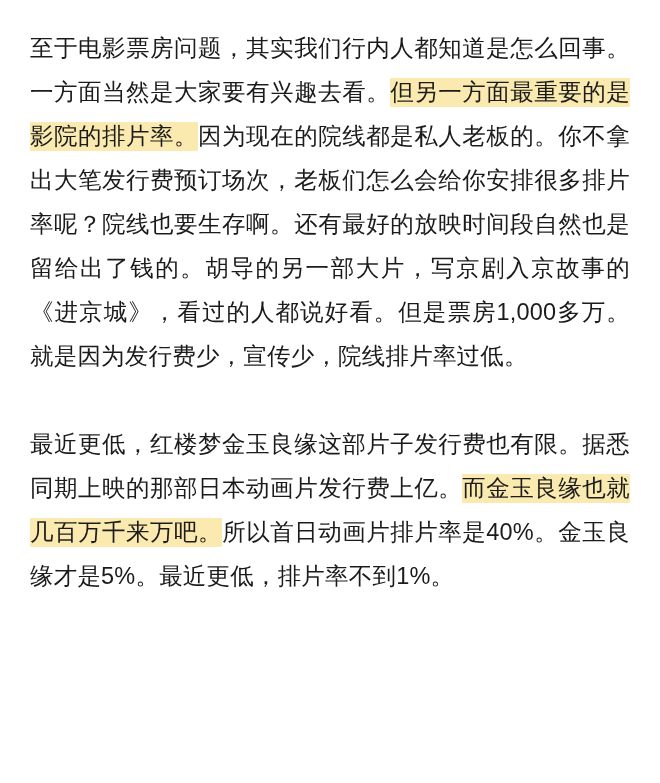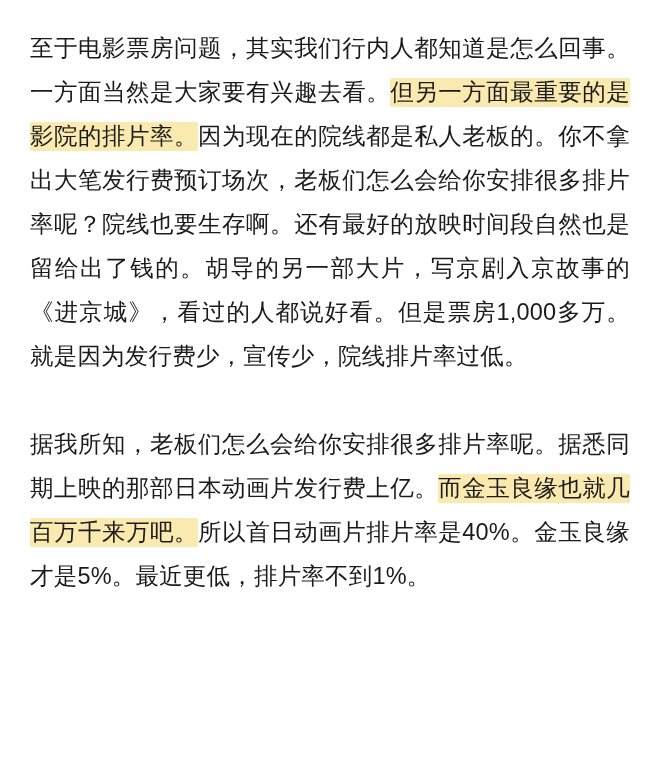--- a/index.html
+++ b/index.html
@@ -39,15 +39,15 @@
     box-decoration-break: clone;
     -webkit-box-decoration-break: clone;
   }
 </style>
 </head>
 <body>
 
 <div class="page">
   <div id="body-text">
       <p class="para"><span>至于电影票房问题，其实我们行内人都知道是怎么回事。一方面当然是大家要有兴趣去看。</span><span class="hl">但另一方面最重要的是影院的排片率。</span><span>因为现在的院线都是私人老板的。你不拿出大笔发行费预订场次，老板们怎么会给你安排很多排片率呢？院线也要生存啊。还有最好的放映时间段自然也是留给出了钱的。胡导的另一部大片，写京剧入京故事的《进京城》，看过的人都说好看。但是票房1,000多万。就是因为发行费少，宣传少，院线排片率过低。</span></p>
-      <p class="para"><span>据我所知，老板们怎么会给你安排很多排片率呢。据悉同期上映的那部日本动画片发行费上亿。</span><span class="hl">而金玉良缘也就几百万千来万吧。</span><span>所以首日动画片排片率是40%。金玉良缘才是5%。最近更低，排片率不到1%。</span></p>
+      <p class="para"><span>最近更低，红楼梦金玉良缘这部片子发行费也有限。据悉同期上映的那部日本动画片发行费上亿。</span><span class="hl">而金玉良缘也就几百万千来万吧。</span><span>所以首日动画片排片率是40%。金玉良缘才是5%。最近更低，排片率不到1%。</span></p>
     </div>
 </div>
 
 </body></html>

